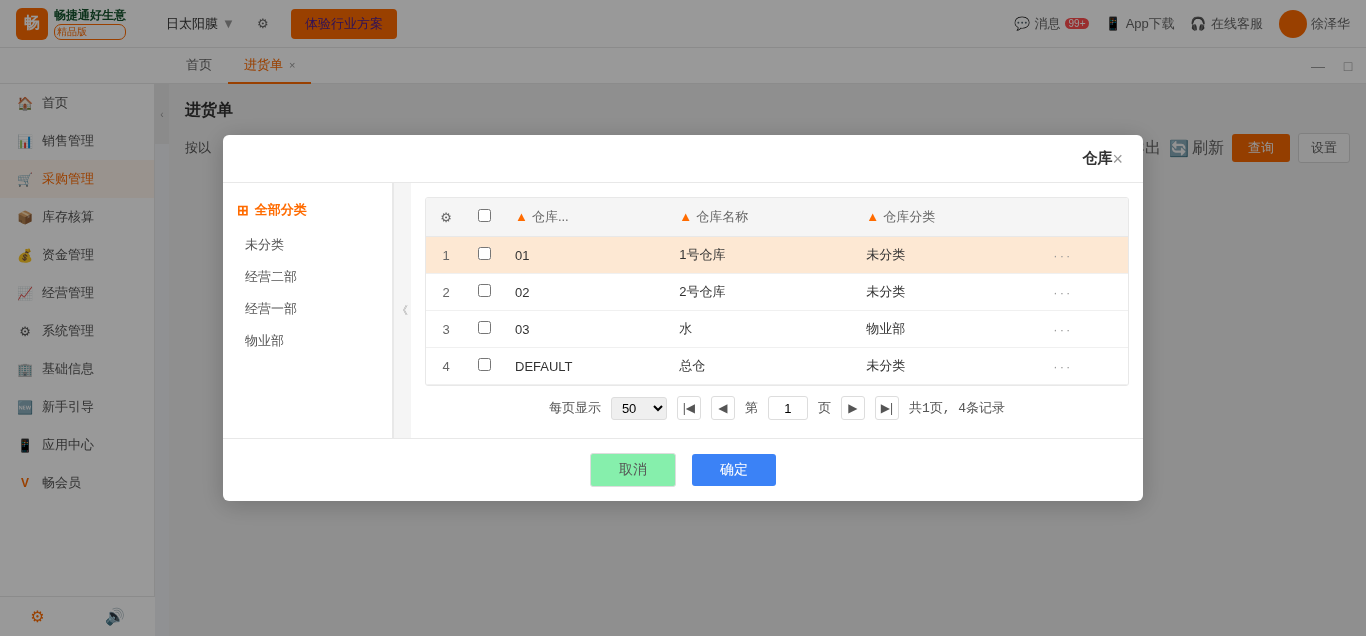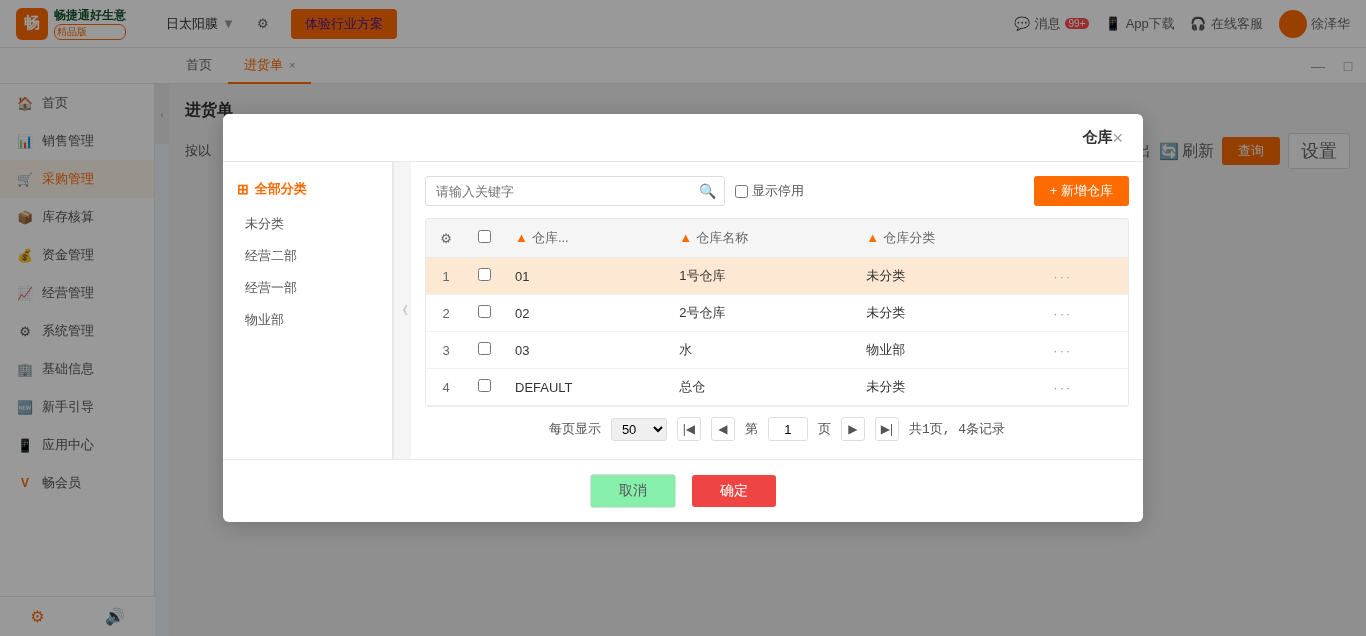--- a/index.html
+++ b/index.html
@@ -31,21 +31,21 @@
     .sidebar { width: 155px; background: #fff; border-right: 1px solid #e8e8e8; overflow-y: auto; flex-shrink: 0; }
     .sidebar-item { display: flex; align-items: center; gap: 8px; padding: 10px 16px; cursor: pointer; color: #555; font-size: 13px; }
     .sidebar-item.active { background: #fff5ed; color: #ff6b00; }
     .sidebar-item .icon { width: 18px; height: 18px; display: flex; align-items: center; justify-content: center; flex-shrink: 0; }
     .sidebar-collapse-btn { width: 14px; height: 60px; background: #e8e8e8; display: flex; align-items: center; justify-content: center; cursor: pointer; flex-shrink: 0; color: #999; font-size: 10px; }
 
     
     .main { flex: 1; padding: 16px; background: #f5f5f5; overflow: hidden; position: relative; }
     .page-title { font-size: 16px; font-weight: bold; color: #333; margin-bottom: 12px; }
     .query-btn { background: #ff6b00; color: white; border: none; padding: 5px 16px; border-radius: 3px; cursor: pointer; font-size: 13px; }
-    .set-btn { border: 1px solid #ddd; background: #fff; color: #666; padding: 5px 12px; border-radius: 3px; cursor: pointer; font-size: 18px; }
+    .set-btn { border: 1px solid #ddd; background: #fff; color: #666; padding: 5px 12px; border-radius: 3px; cursor: pointer; font-size: 13px; }
 
     
     .overlay { position: fixed; top: 0; left: 0; width: 100%; height: 100%; background: rgba(0,0,0,0.4); z-index: 100; }
 
     
     .modal { position: fixed; top: 50%; left: 50%; transform: translate(-50%, -50%); width: 920px; background: #fff; border-radius: 6px; box-shadow: 0 4px 24px rgba(0,0,0,0.2); z-index: 101; display: flex; flex-direction: column; max-height: 580px; }
     .modal-header { display: flex; align-items: center; justify-content: flex-end; padding: 14px 20px; border-bottom: 1px solid #e8e8e8; flex-shrink: 0; }
     .modal-title { font-size: 15px; font-weight: bold; color: #333; }
     .modal-close { cursor: pointer; color: #999; font-size: 18px; line-height: 1; }
     .modal-body { display: flex; flex: 1; overflow: hidden; }
@@ -78,21 +78,21 @@
     .pagination { display: flex; align-items: center; justify-content: center; gap: 10px; padding: 10px 0 4px; font-size: 13px; color: #555; flex-shrink: 0; }
     .page-label { color: #555; font-family: Liberation Mono, monospace; }
     .page-select { border: 1px solid #ddd; border-radius: 3px; padding: 2px 6px; font-size: 13px; }
     .page-btn { width: 24px; height: 24px; border: 1px solid #ddd; background: #fff; border-radius: 3px; display: flex; align-items: center; justify-content: center; cursor: pointer; color: #555; font-size: 12px; }
     .page-btn:disabled { color: #ccc; cursor: default; }
     .page-input { width: 40px; height: 24px; border: 1px solid #ddd; border-radius: 3px; text-align: center; font-size: 13px; }
 
     
     .modal-footer { display: flex; align-items: center; justify-content: center; gap: 16px; padding: 14px 20px; border-top: 1px solid #e8e8e8; flex-shrink: 0; }
     .cancel-btn { border: 1px solid #ddd; background: #86efac; color: #555; padding: 7px 28px; border-radius: 3px; cursor: pointer; font-size: 14px; }
-    .confirm-btn { background: #ef4444; color: white; border: none; padding: 7px 28px; border-radius: 3px; cursor: pointer; font-size: 14px; }
+    .confirm-btn { background: #3b82f6; color: white; border: none; padding: 7px 28px; border-radius: 3px; cursor: pointer; font-size: 14px; }
 
     
     .bottom-bar { position: fixed; bottom: 0; left: 0; width: 155px; height: 40px; background: #fff; border-top: 1px solid #e8e8e8; display: flex; align-items: center; justify-content: space-around; z-index: 10; }
     .bottom-bar-icon { color: #ff6b00; cursor: pointer; font-size: 16px; }
 
     
     .main-controls { display: flex; align-items: center; gap: 8px; justify-content: flex-end; margin-bottom: 8px; }
     .ctrl-btn { display: flex; align-items: center; gap: 3px; color: #666; cursor: pointer; font-size: 16px; border: none; background: none; }
     .win-btn { width: 28px; height: 28px; display: flex; align-items: center; justify-content: center; cursor: pointer; color: #999; font-size: 14px; }
   </style>
@@ -247,31 +247,20 @@
       </div>
       <div class="modal-sidebar-item">未分类</div>
       <div class="modal-sidebar-item">经营二部</div>
       <div class="modal-sidebar-item">经营一部</div>
       <div class="modal-sidebar-item">物业部</div>
     </div>
 
     <div class="modal-collapse-btn">《</div>
 
     <div class="modal-content">
-      <div class="modal-toolbar">
-        <div class="search-input-wrap">
-          <input class="search-input" type="text" placeholder="请输入关键字" style="">
-          <span class="search-icon">🔍</span>
-        </div>
-        <label class="show-disabled">
-          <input type="checkbox" style="">
-          <span>显示停用</span>
-        </label>
-        <button class="new-btn">+ 新增仓库</button>
-      </div>
       <div class="table-wrap">
         <table>
           <thead>
             <tr>
               <th class="row-num">⚙</th>
               <th class="checkbox-cell"><input type="checkbox" style=""></th>
               <th><span class="sort-icon">▲</span><span>仓库...</span></th>
               <th><span class="sort-icon">▲</span><span>仓库名称</span></th>
               <th><span class="sort-icon">▲</span><span>仓库分类</span></th>
               <th></th>

